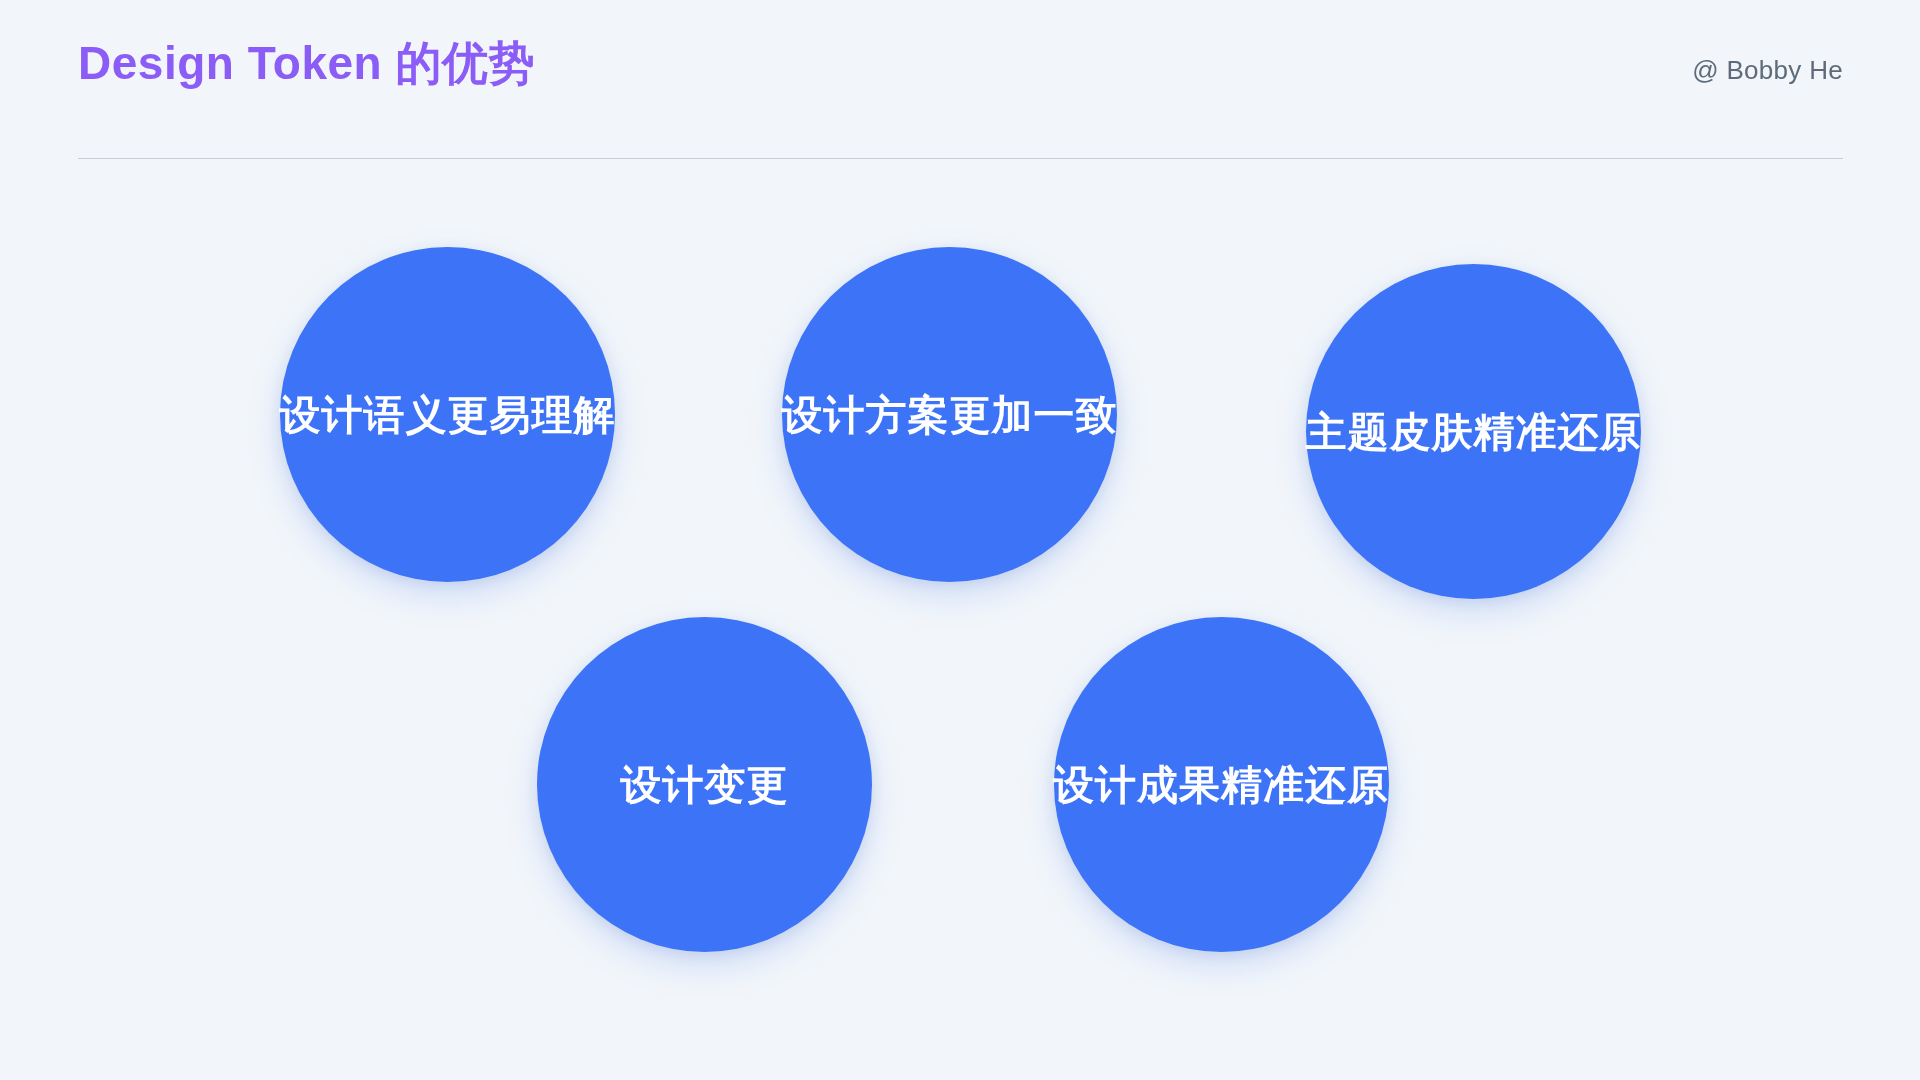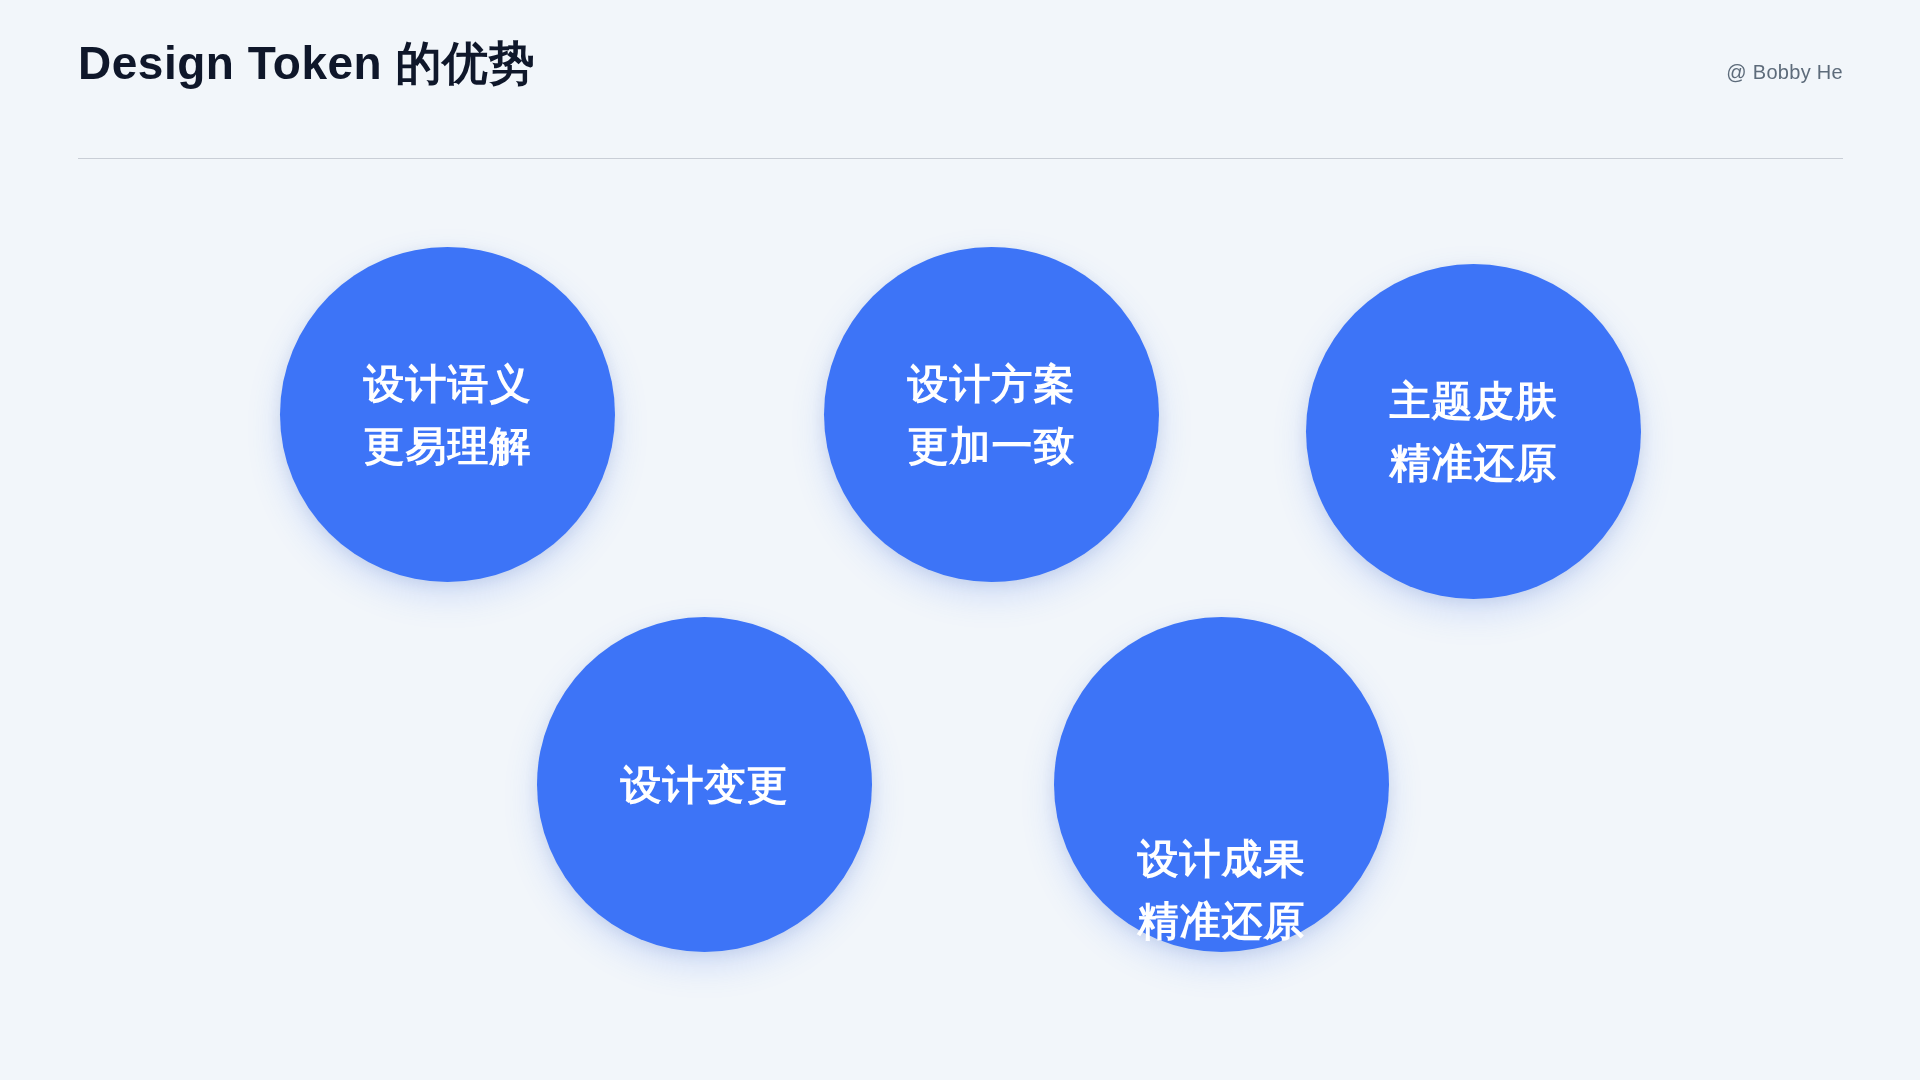--- a/index.html
+++ b/index.html
@@ -22,27 +22,27 @@
     top: 36px;
     width: 1765px;
     height: 88px;
     display: flex;
     align-items: baseline;
     justify-content: space-between;
   }
   .slide-title {
     font-size: 46px;
     font-weight: 700;
-    color: #0f172a;
+    color: #8b5cf6;
     letter-spacing: 0.5px;
     line-height: 1.2;
     white-space: nowrap;
   }
   .slide-author {
-    font-size: 20px;
+    font-size: 26px;
     font-weight: 500;
     color: #5D6B7A;
     letter-spacing: 0.3px;
     white-space: nowrap;
   }
   .header-divider {
     position: absolute;
     left: 78px;
     top: 158px;
     width: 1765px;
@@ -60,38 +60,38 @@
   }
   .bubble {
     position: absolute;
     width: 335px;
     height: 335px;
     border-radius: 50%;
     background: #3D74F7;
     box-shadow: 0 14px 34px rgba(61, 116, 247, 0.18),
                 0 4px 14px rgba(40, 60, 110, 0.10);
     display: flex;
-    flex-direction: column;
+    flex-direction: row;
     align-items: center;
     justify-content: center;
     box-sizing: border-box;
   }
   .bubble-line {
     color: #FFFFFF;
     font-size: 41px;
     font-weight: 700;
     line-height: 62px;
     letter-spacing: 1px;
     white-space: nowrap;
     text-align: center;
   }
 
   
   .bubble-1 { left: 280px;  top: 247px; }
-  .bubble-2 { left: 824px;  top: 247px; }
+  .bubble-2 { left: 782px;  top: 247px; }
   .bubble-3 { left: 1306px; top: 264px; }
   .bubble-4 { left: 537px;  top: 617px; }
   .bubble-5 { left: 1054px; top: 617px; justify-content: flex-end; }
 </style>
 </head>
 <body>
 
 <div class="slide-header">
   <div class="slide-title">Design Token 的优势</div>
   <div class="slide-author">@ Bobby He</div>

